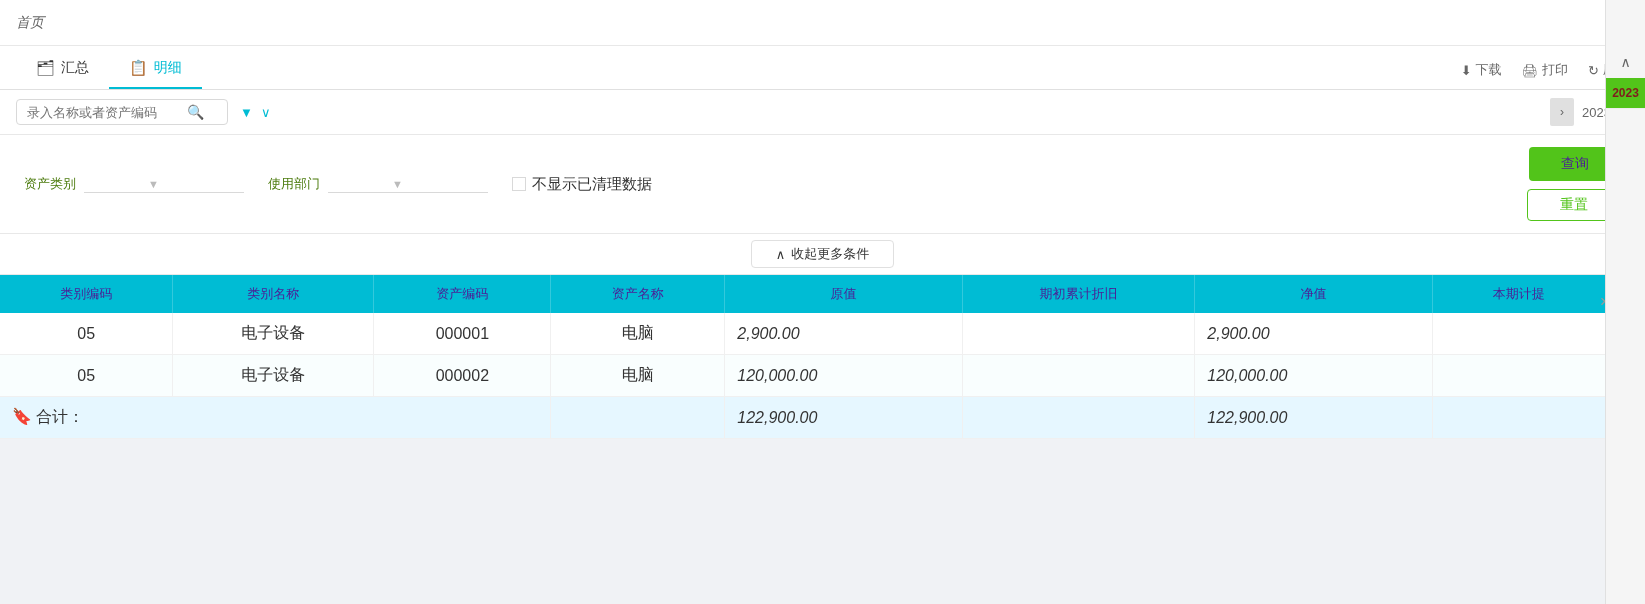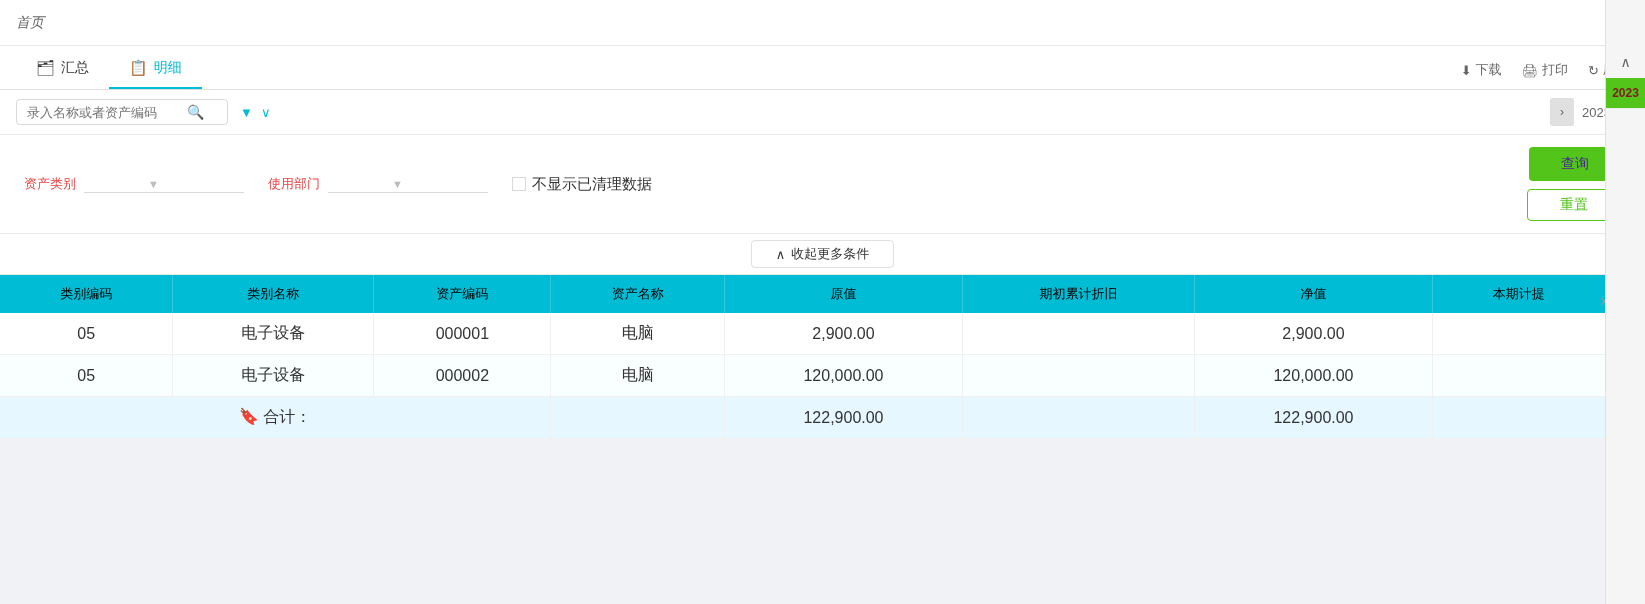--- a/index.html
+++ b/index.html
@@ -182,21 +182,21 @@
       display: flex;
       align-items: center;
       gap: 24px;
     }
     .filter-item {
       display: flex;
       align-items: center;
       gap: 8px;
     }
     .filter-label {
-      color: #ef4444;
+      color: #4d7c0f;
       font-size: 13px;
       white-space: nowrap;
     }
     .filter-select {
       display: flex;
       align-items: center;
       border-bottom: 1px solid #d9d9d9;
       padding: 2px 4px;
       min-width: 160px;
       cursor: pointer;
@@ -283,21 +283,21 @@
     .table-container {
       flex: 1;
       overflow: auto;
     }
     table {
       width: 100%;
       border-collapse: collapse;
     }
     thead tr {
       background: #00bcd4;
-      color: #000000;
+      color: #4c1d95;
     }
     thead th {
       padding: 10px 12px;
       font-weight: 500;
       font-size: 13px;
       text-align: center;
       border-right: 1px solid rgba(255,255,255,0.2);
       white-space: nowrap;
     }
     thead th:last-child { border-right: none; }
@@ -307,21 +307,21 @@
     }
     tbody tr:nth-child(even) { background: #f9fefe; }
     tbody td {
       padding: 10px 12px;
       font-size: 16px;
       color: #333;
       text-align: center;
       border-right: 1px solid #f0f0f0;
     }
     tbody td:last-child { border-right: none; }
-    tbody td.text-right { text-align: center; }
+    tbody td.text-right { text-align: left; font-style: italic; }
     .total-row {
       background: #e6f7ff !important;
     }
     .total-row td {
       font-weight: 500;
     }
     .total-icon {
       color: #9c6fbb;
       margin-right: 4px;
     }
@@ -474,21 +474,21 @@
       <td>05</td>
       <td>电子设备</td>
       <td>000002</td>
       <td>电脑</td>
       <td class="text-right">120,000.00</td>
       <td></td>
       <td class="text-right">120,000.00</td>
       <td></td>
     </tr>
         <tr class="total-row">
-    <td colspan="3" style="text-align:center;"><span class="total-icon">🔖</span>合计：</td>
+    <td colspan="3" style="text-align:left;"><span class="total-icon">🔖</span>合计：</td>
     <td></td>
     <td class="text-right">122,900.00</td>
     <td></td>
     <td class="text-right">122,900.00</td>
     <td></td>
   </tr>
       </tbody>
   </table>
 </div>
 

